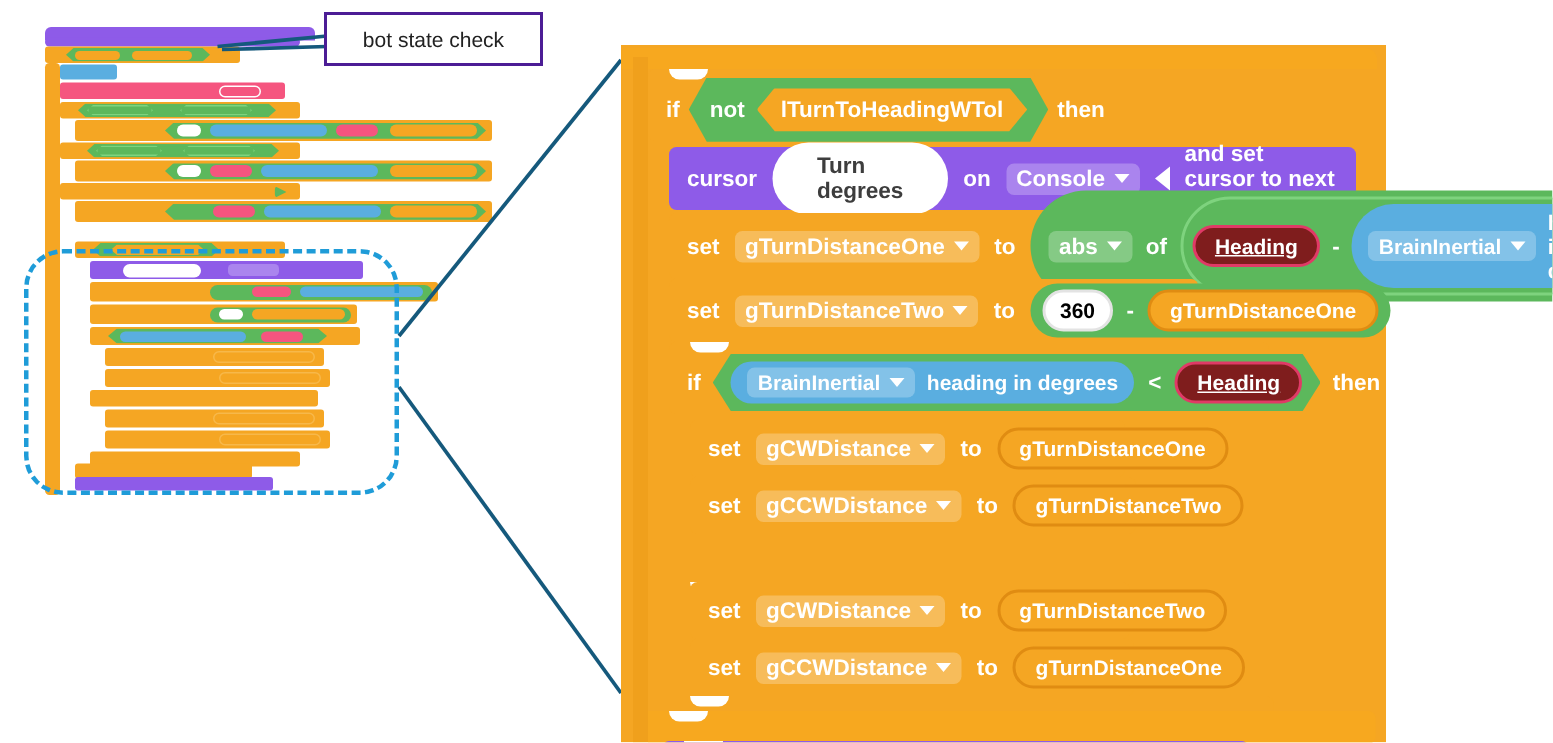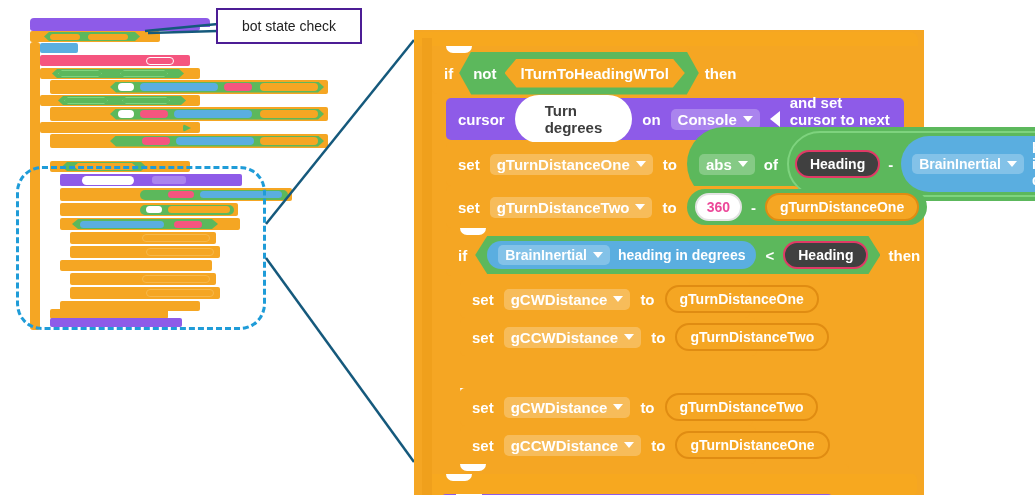--- a/index.html
+++ b/index.html
@@ -18,21 +18,21 @@
   .field{background:rgba(255,255,255,.25);border-radius:5px;padding:2px 7px;
          display:inline-flex;align-items:center;gap:6px;color:#fff;font-weight:bold;
          white-space:nowrap;}
   .caret{width:0;height:0;border-left:5px solid transparent;border-right:5px solid transparent;
          border-top:6px solid #ffffff;display:inline-block;}
 
   
   .rep{border-radius:999px;padding:4px 13px;color:#fff;font-weight:bold;white-space:nowrap;
        display:inline-flex;align-items:center;gap:6px;}
   .rep.orange{background:#f5a623;border:2px solid #e08c12;}
-  .rep.pink{background:#404040;border:2px solid #e03a66;}
+  .rep.pink{background:#7f1d1d;border:2px solid #e03a66;text-decoration:underline;}
 
   
   .hex{display:inline-flex;align-items:center;color:#fff;font-weight:bold;white-space:nowrap;
        padding:5px 18px;
        clip-path:polygon(12px 0,calc(100% - 12px) 0,100% 50%,calc(100% - 12px) 100%,12px 100%,0 50%);}
 
   .shadow-green{background:#5cb85c;}
   .shadow-orange{background:#f5a623;}
 
   
@@ -63,21 +63,21 @@
   .notch{position:absolute;width:26px;height:7px;background:#ffffff;border-radius:0 0 7px 7px;}
 
   .row{position:absolute;display:flex;align-items:center;gap:9px;border-radius:5px;
        padding:0 12px;box-sizing:border-box;}
 
   .ft15{font-size:15px;}
   .ft14{font-size:14px;}
 
   .whitefield{background:#fff;border-radius:999px;color:#3d3d3d;font-weight:bold;
               padding:7px 30px;font-size:15px;}
-  .numfield{background:#fff;border-radius:999px;color:#ec4899;font-weight:bold;
+  .numfield{background:#fff;border-radius:999px;color:#000000;font-weight:bold;
             padding:4px 10px;font-size:14px;border:2px solid #e3e3e3;}
 
   .arrowL{width:0;height:0;border-top:8px solid transparent;border-bottom:8px solid transparent;
           border-right:10px solid #ffffff;}
 </style>
 </head>
 <body>
 
 <div class="stage">
 

